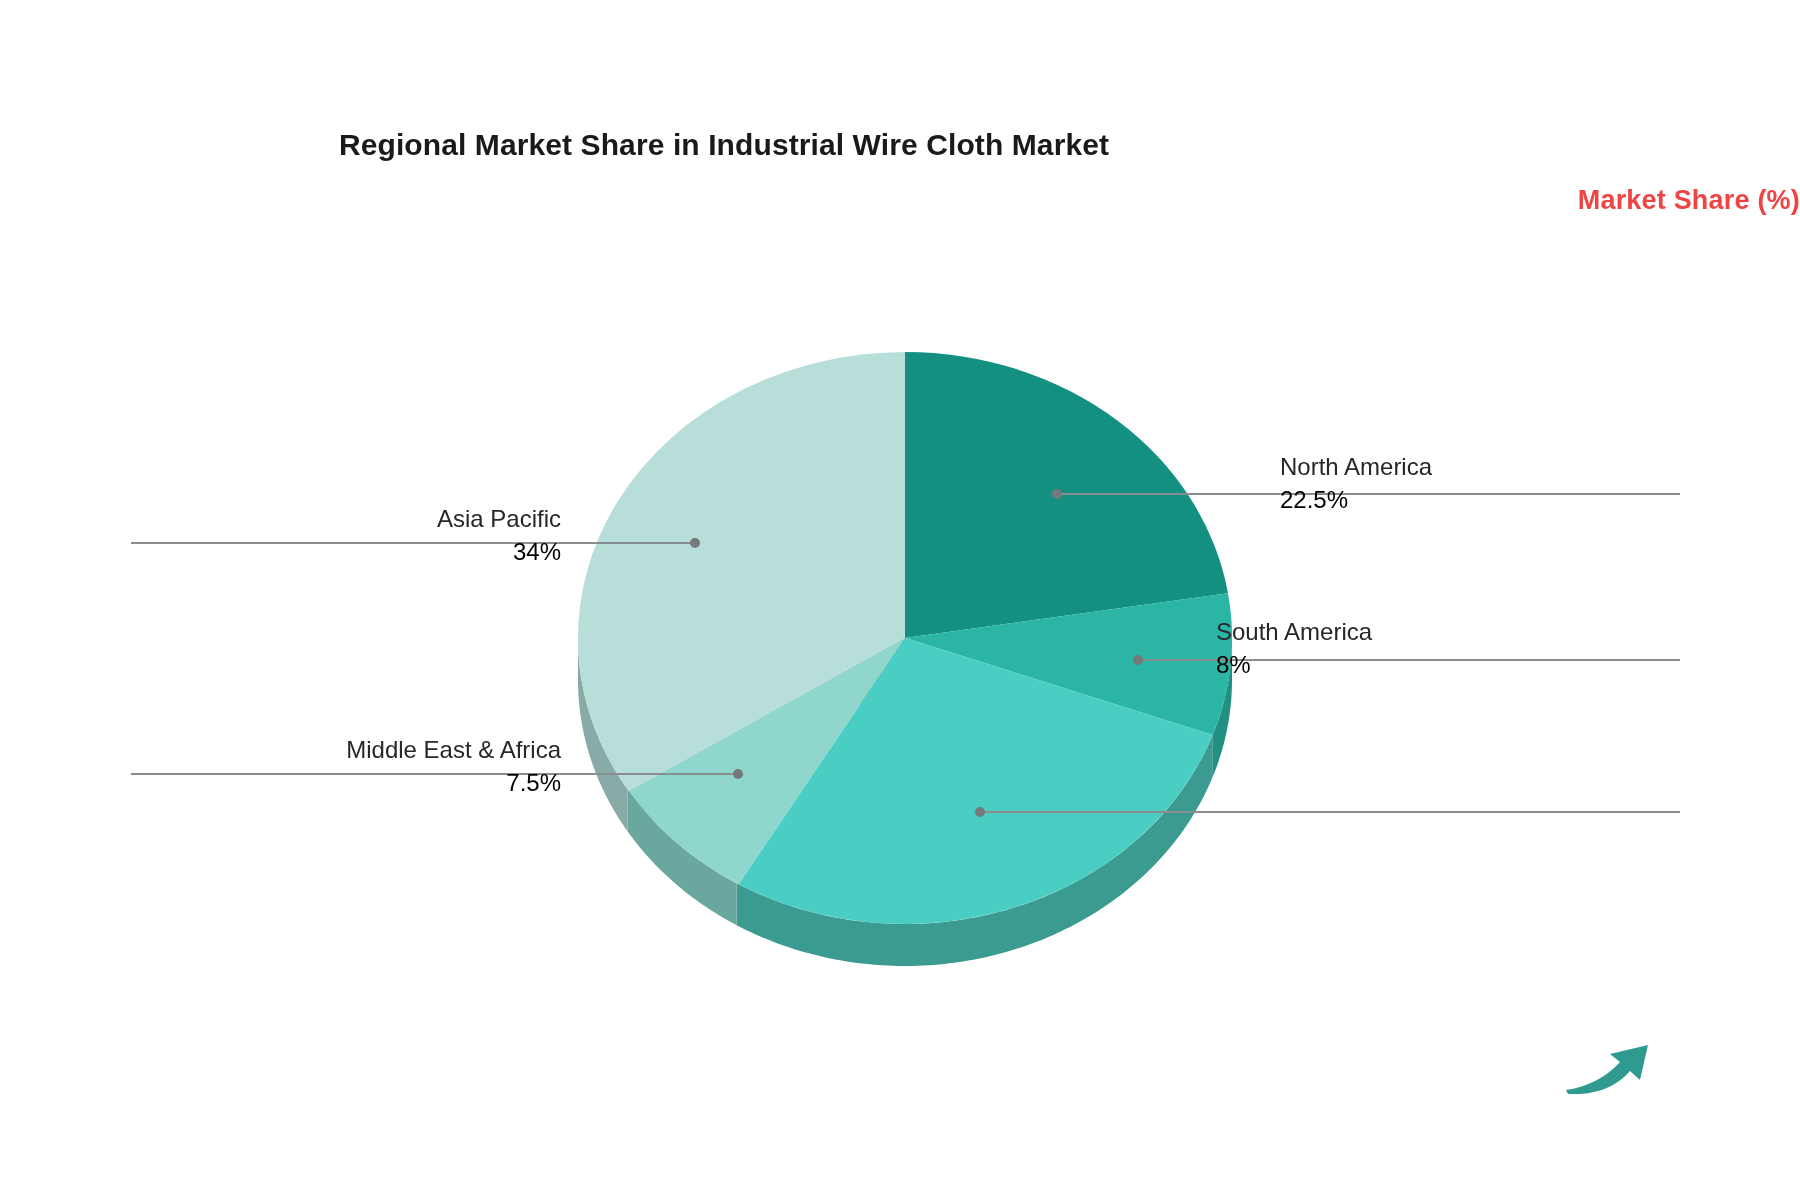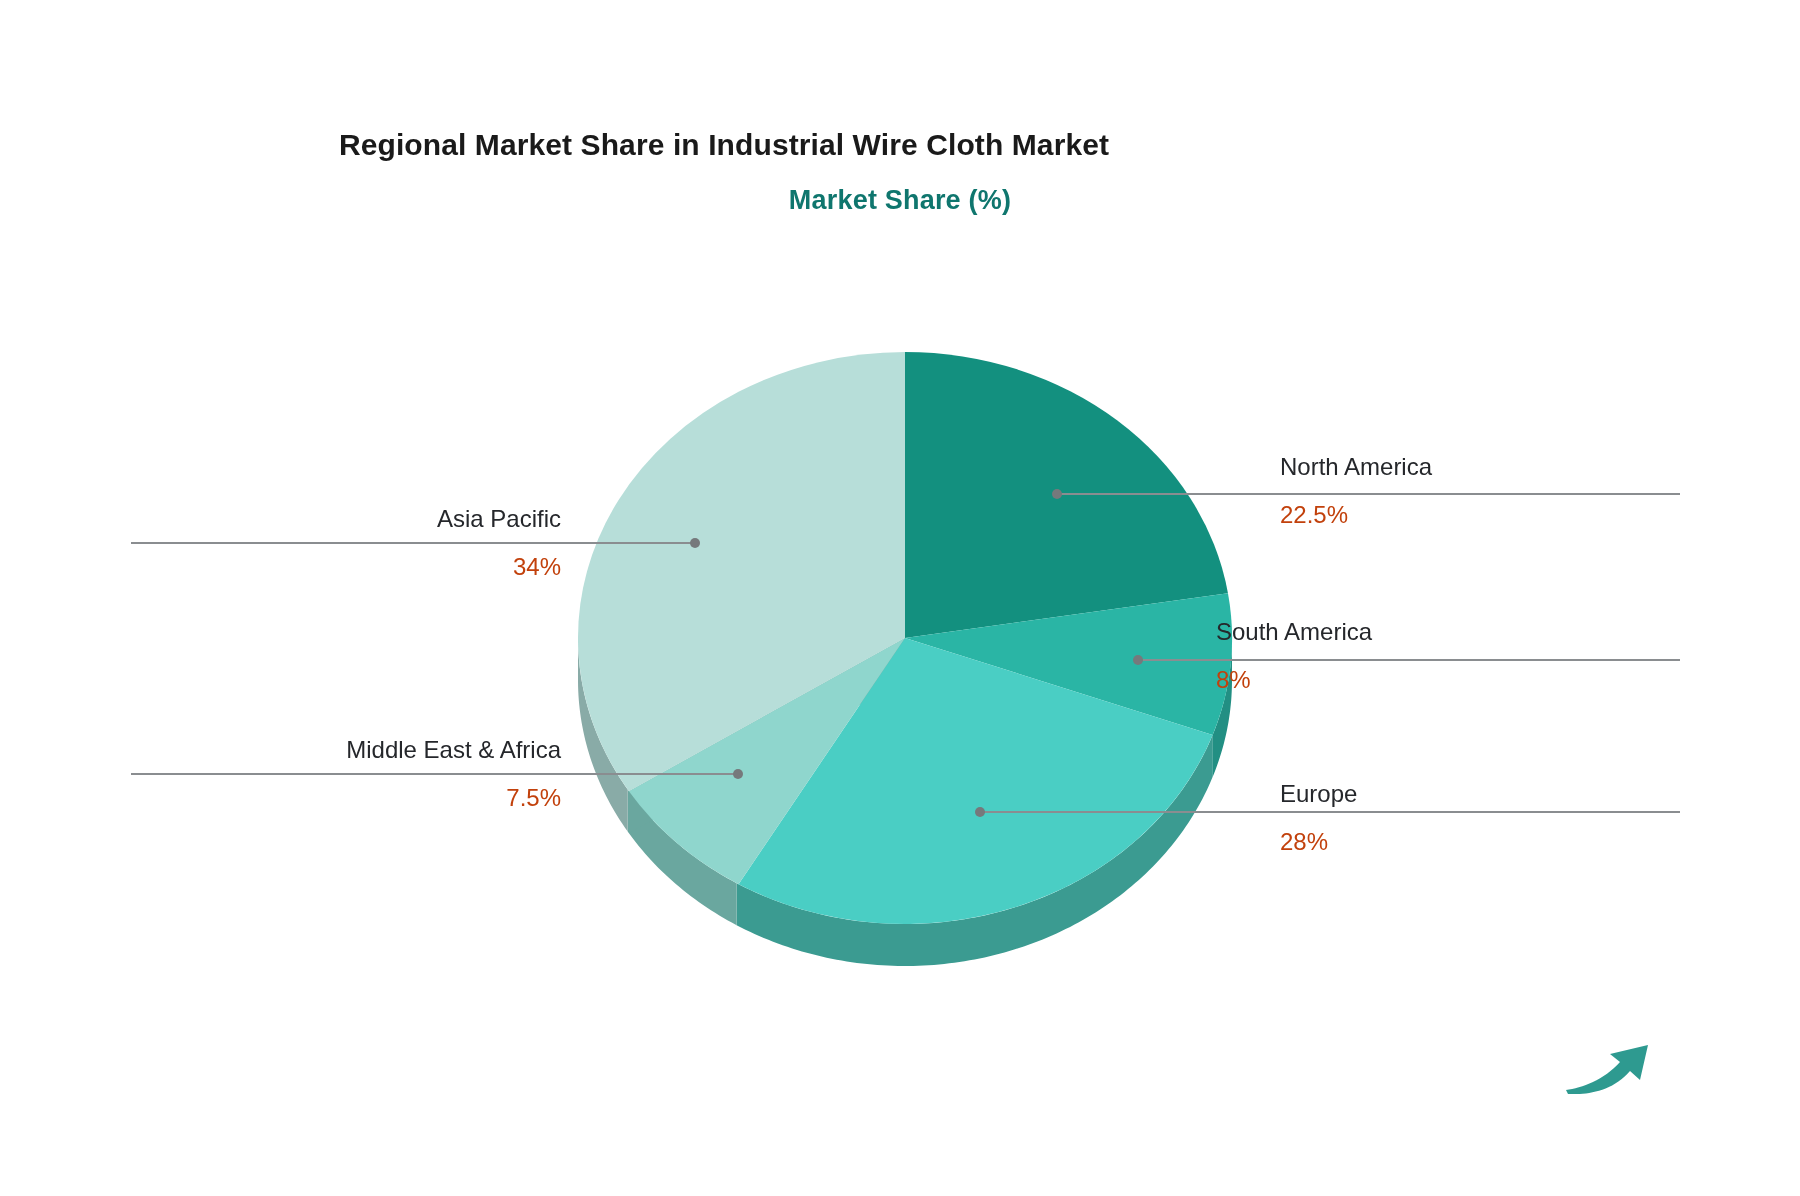--- a/index.html
+++ b/index.html
@@ -31,24 +31,24 @@
     font-size: 30px;
     font-weight: bold;
     color: #1a1a1a;
     letter-spacing: 0.1px;
   }
   #chart-subtitle {
     position: absolute;
     top: 185px;
     left: 0;
     width: 1800px;
-    text-align: center;
+    text-align: right;
     font-size: 27px;
     font-weight: bold;
-    color: #0f766e;
+    color: #ef4444;
     letter-spacing: 0.2px;
   }
 
   
   #pie-svg {
     position: absolute;
     top: 0;
     left: 0;
   }
 
@@ -58,24 +58,24 @@
     line-height: 1.0;
   }
   .callout .cl-name {
     font-size: 24px;
     color: #25272b;
     white-space: nowrap;
     display: block;
   }
   .callout .cl-value {
     font-size: 24px;
-    color: #c2410c;
+    color: #000000;
     white-space: nowrap;
     display: block;
-    margin-top: 24px;
+    margin-top: 9px;
   }
   .callout.right {
     text-align: left;
   }
   .callout.left {
     text-align: right;
   }
 
   
   #amr-logo {
@@ -141,24 +141,20 @@
   <div class="callout right" style="left:1280px; top:455px; width:400px;">
     <span class="cl-name">North America</span>
     <span class="cl-value">22.5%</span>
   </div>
 
   <div class="callout right" style="left:1216px; top:620px; width:400px;">
     <span class="cl-name">South America</span>
     <span class="cl-value">8%</span>
   </div>
 
-  <div class="callout right" style="left:1280px; top:782px; width:400px;">
-    <span class="cl-name">Europe</span>
-    <span class="cl-value">28%</span>
-  </div>
 
   <div class="callout left" style="left:131px; top:507px; width:430px;">
     <span class="cl-name">Asia Pacific</span>
     <span class="cl-value">34%</span>
   </div>
 
   <div class="callout left" style="left:131px; top:738px; width:430px;">
     <span class="cl-name">Middle East &amp; Africa</span>
     <span class="cl-value">7.5%</span>
   </div>

